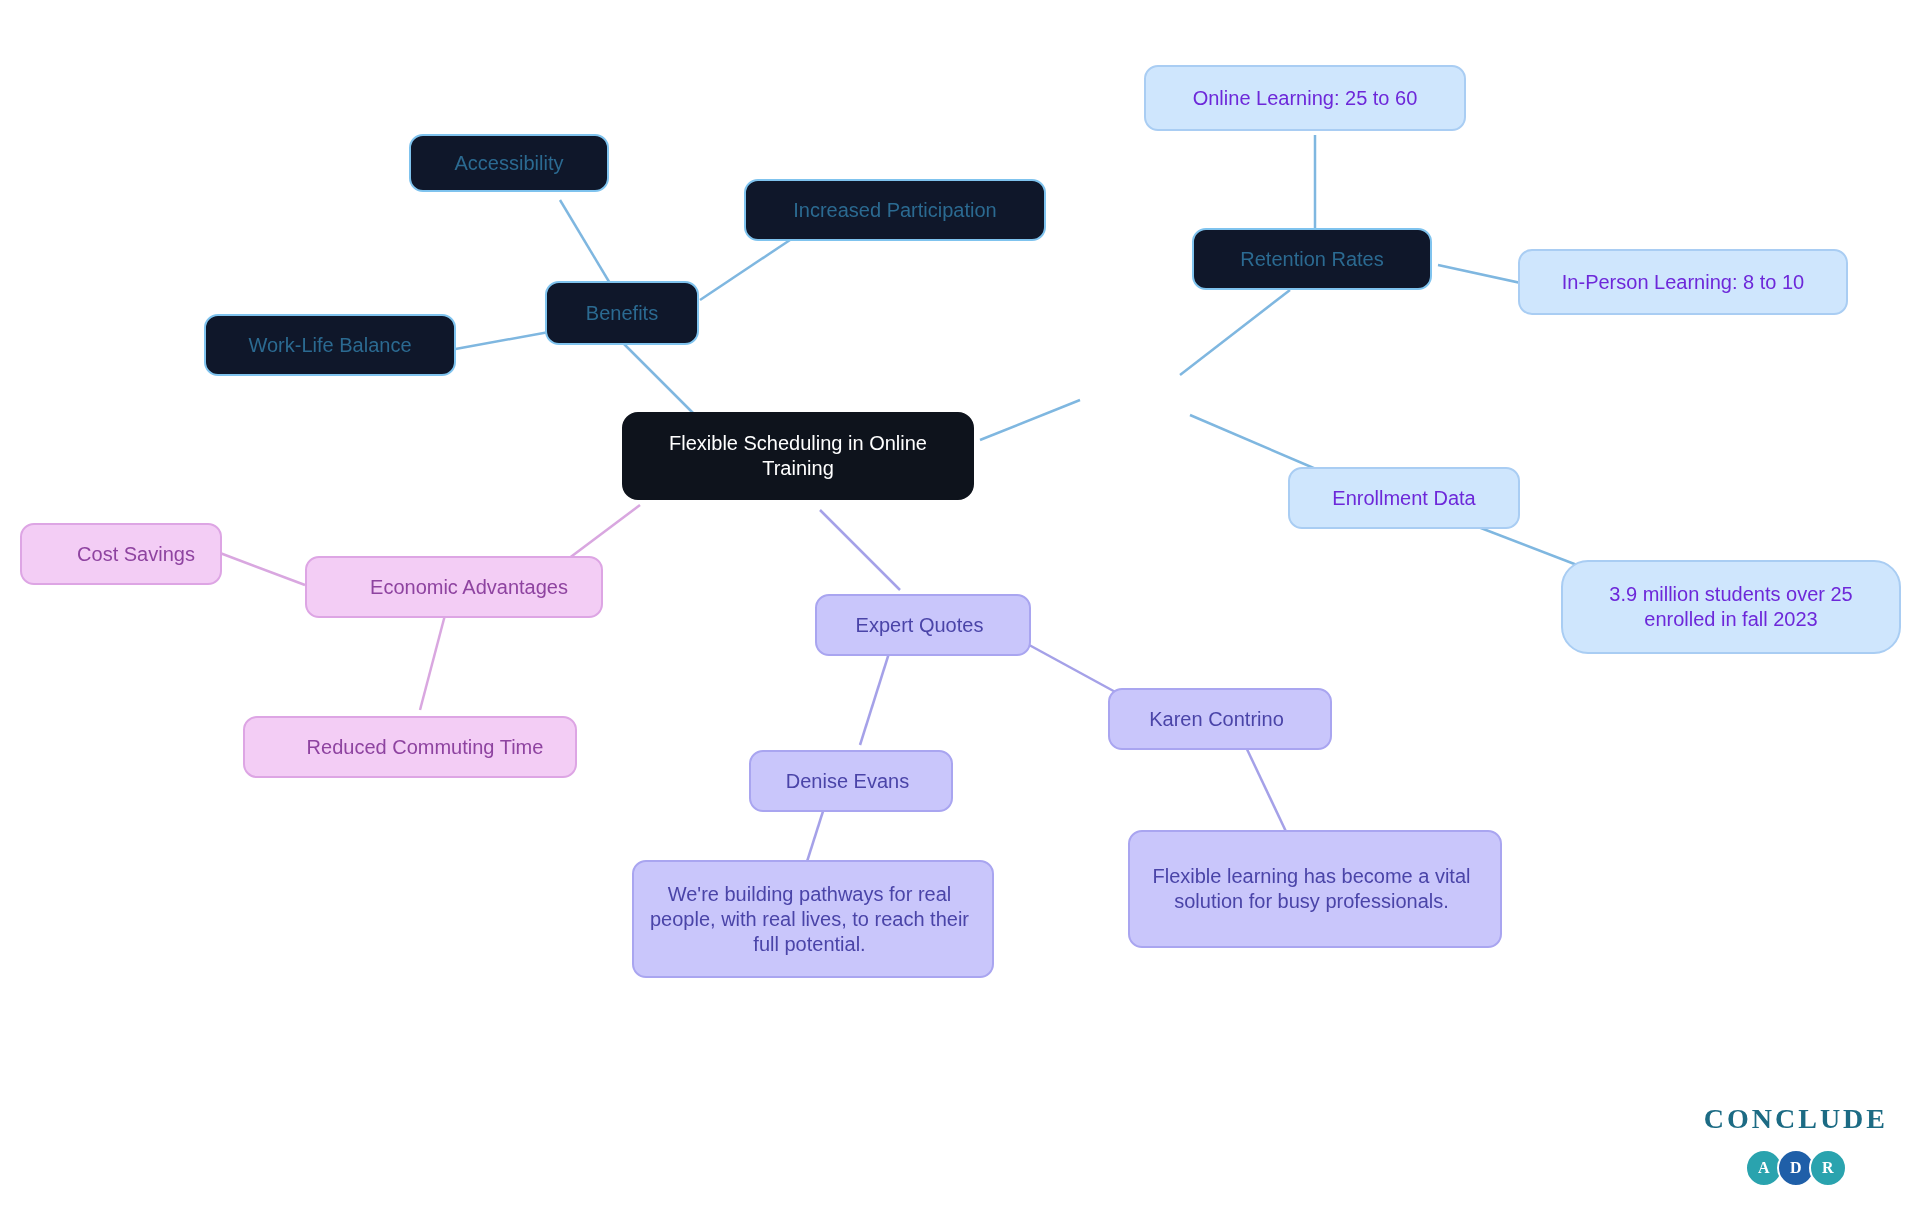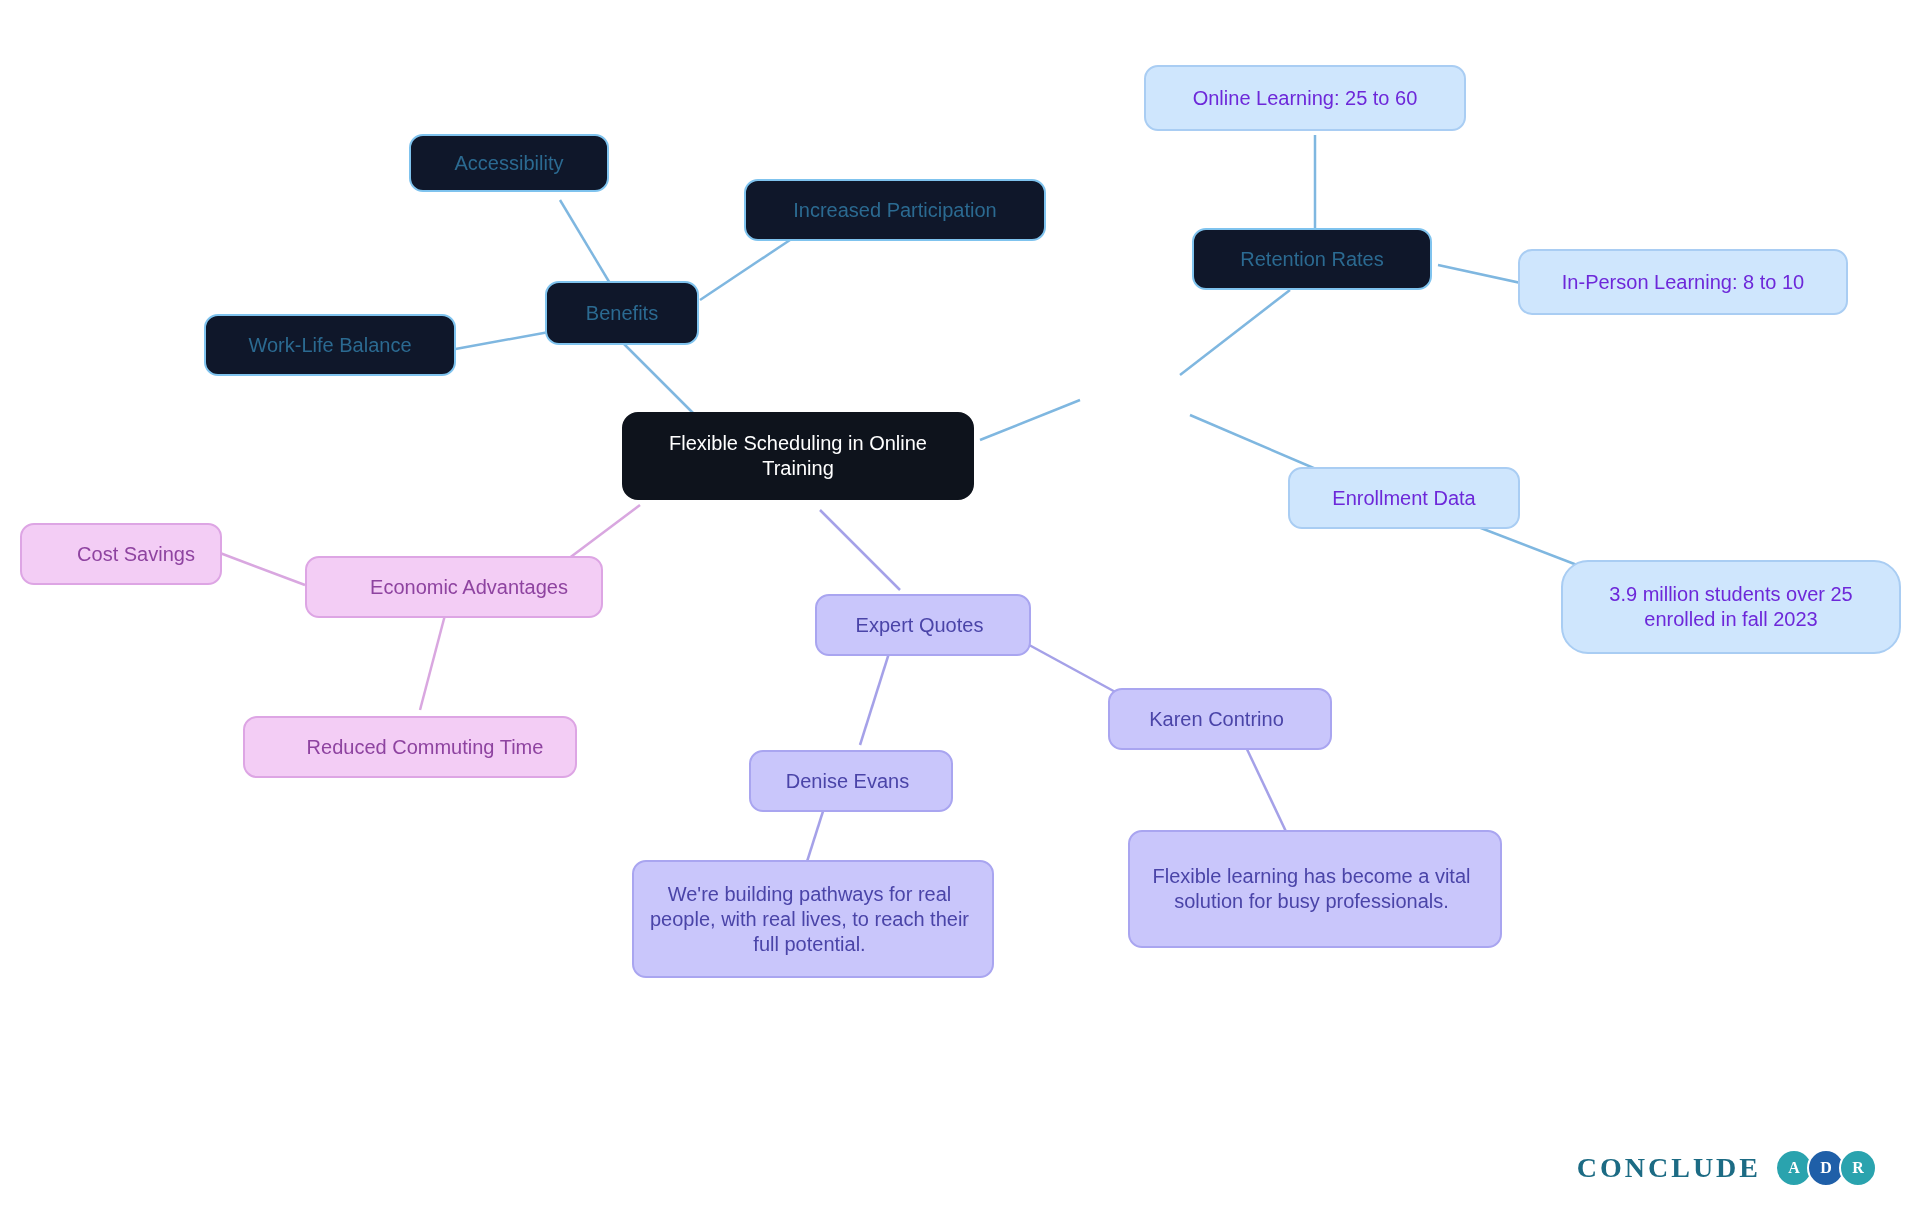--- a/index.html
+++ b/index.html
@@ -68,25 +68,26 @@
   }
   .node.purple {
     background: #c9c6fb;
     border-color: #a9a5f0;
     color: #4a44a8;
     font-size: 20px;
     padding-left: 7px;
   }
   .logo {
     position: absolute;
-    right: 43px;
+    right: 32px;
     bottom: 28px;
     display: flex;
     align-items: center;
     gap: 14px;
+    flex-direction: column;
   }
   .logo-word {
     font-family: "Liberation Serif", serif;
     font-weight: bold;
     font-size: 28px;
     letter-spacing: 3px;
     color: #1c6b84;
   }
   .logo-dots {
     display: flex;

